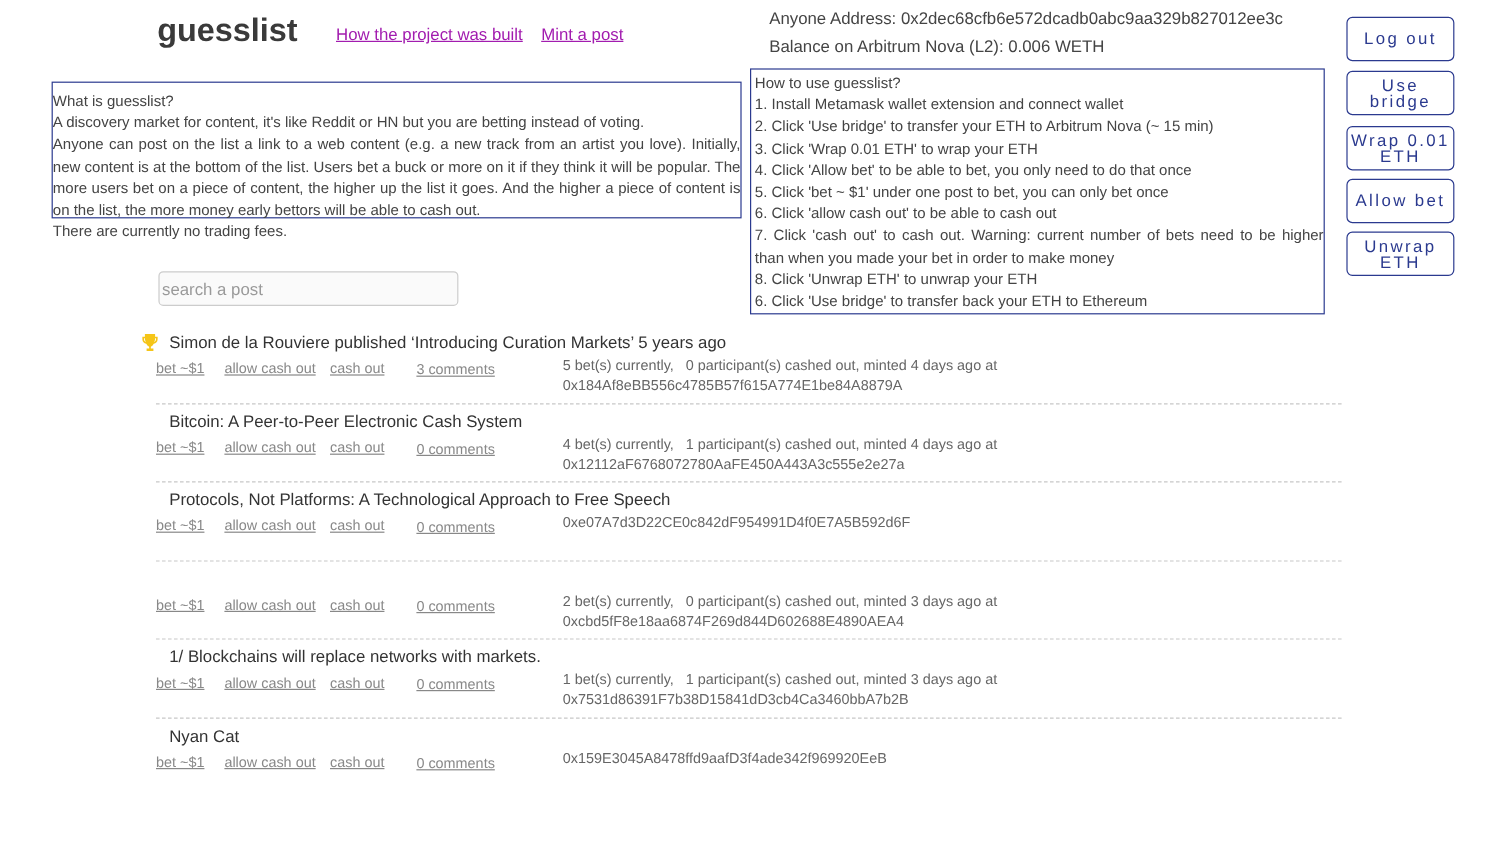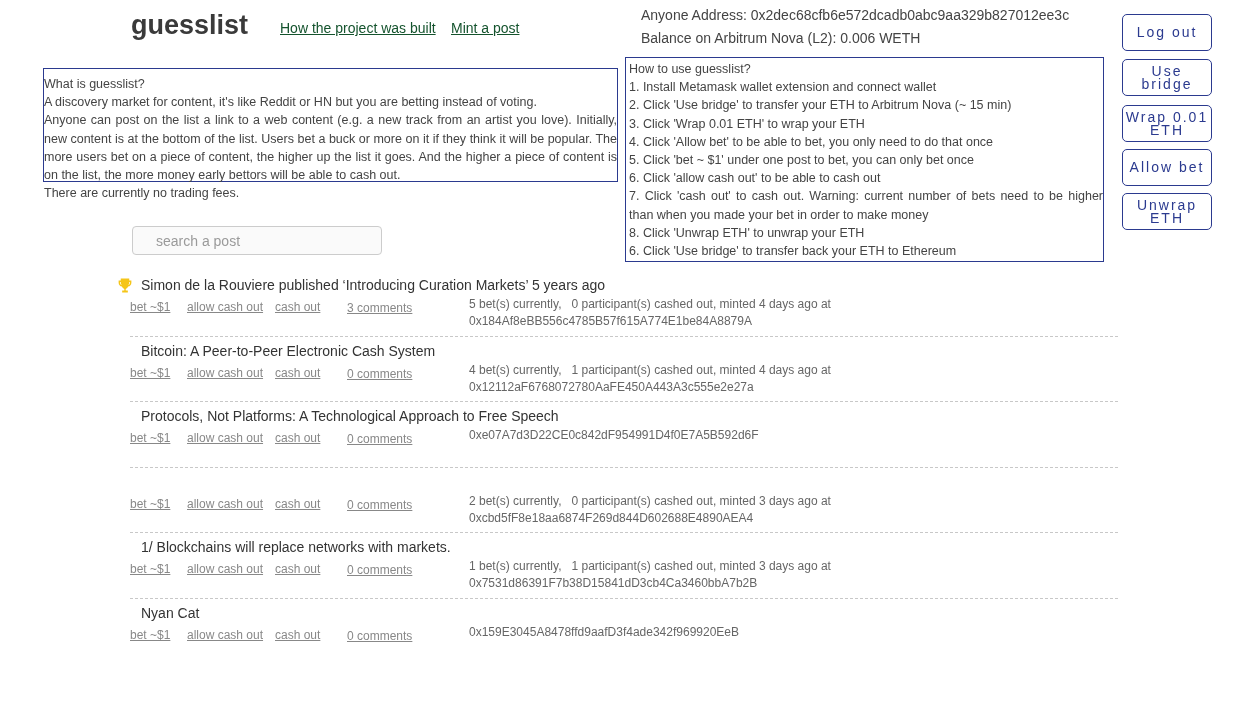--- a/index.html
+++ b/index.html
@@ -12,21 +12,21 @@
       overflow: hidden;
       position: relative;
     }
     .logo {
       position: absolute; left: 131px; top: 10px;
       font-size: 27px; font-weight: bold; color: #3a3a3a;
       letter-spacing: 0px;
     }
     .nav-link {
       position: absolute; top: 20px;
-      font-size: 14px; color: #14532d; text-decoration: underline;
+      font-size: 14px; color: #a21caf; text-decoration: underline;
       cursor: pointer;
     }
     .wallet-line {
       position: absolute; left: 641px;
       font-size: 14px; color: #444;
     }
     .side-btn {
       position: absolute; left: 1122px; width: 90px;
       border: 1px solid #2b3a8f; border-radius: 5px;
       background: #fff; color: #2b3a8f;
@@ -41,21 +41,21 @@
       border: 1px solid #2b3a8f;
       font-size: 12.5px; color: #444; line-height: 18.2px;
       font-weight: 300;
     }
     .info-box p { margin: 0; }
     .about-box { left: 43px; top: 68px; width: 575px; height: 114px; padding: 6px 0 0 0; text-align: justify; }
     .howto-box { left: 625px; top: 57px; width: 479px; height: 205px; padding: 2px 0 0 3px; text-align: justify; }
     .search {
       position: absolute; left: 132px; top: 226px; width: 250px; height: 29px;
       border: 1px solid #ccc; border-radius: 4px; background: #fafafa;
-      font-size: 14px; color: #888; padding: 0 23px;
+      font-size: 14px; color: #888; padding: 0 2px;
       font-family: "Liberation Sans", sans-serif;
       outline: none;
     }
     .search::placeholder { color: #9a9a9a; }
     .posts { position: absolute; left: 130px; top: 271px; width: 988px; }
     .post {
       position: relative; height: 65.5px;
       border-bottom: 1px dashed #c8c8c8;
     }
     .post:last-child { border-bottom: none; }

